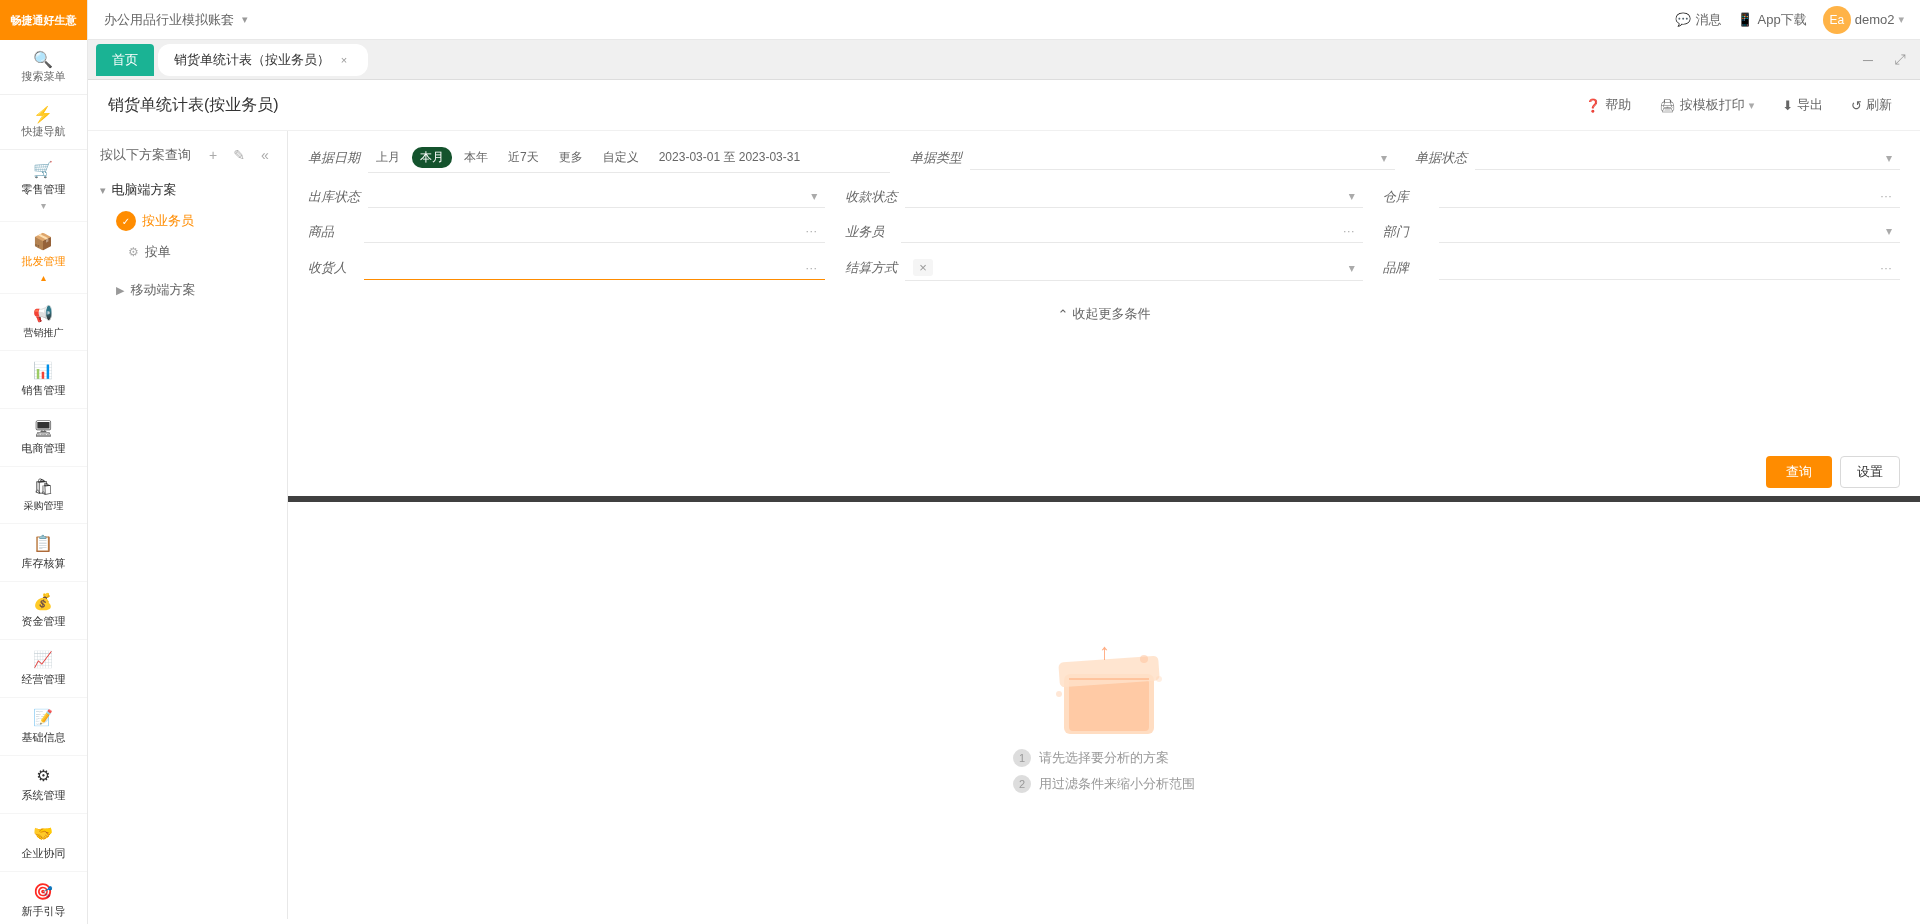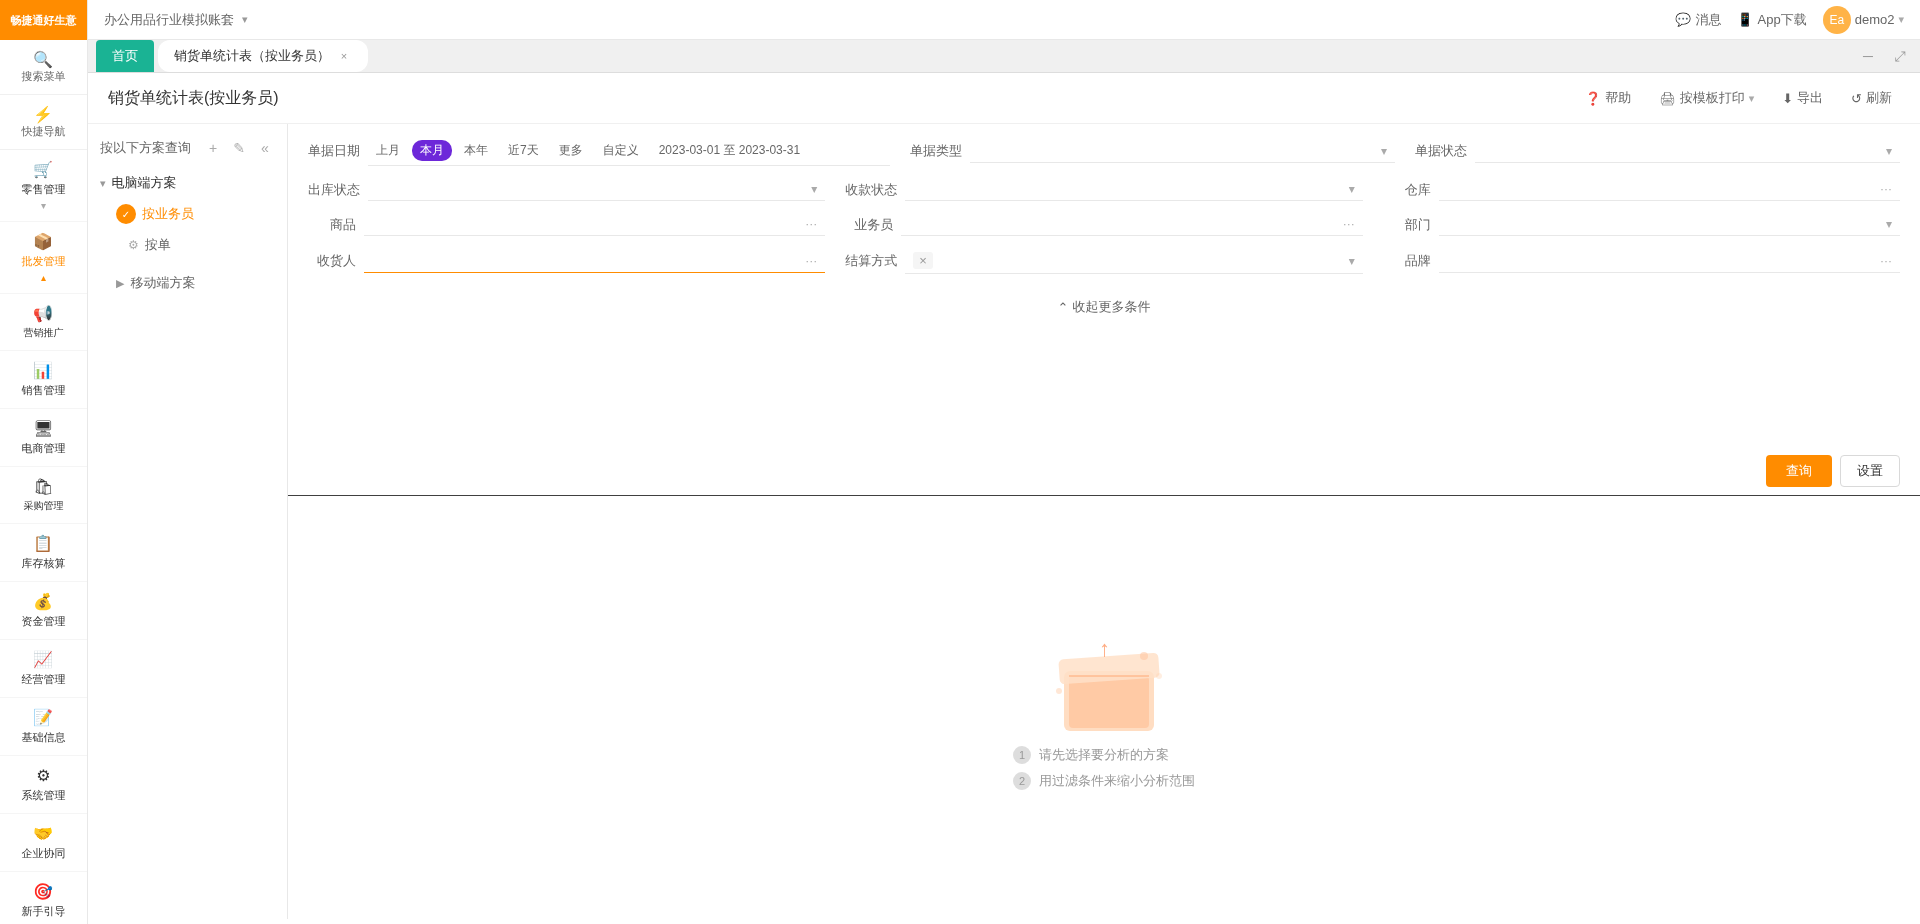--- a/index.html
+++ b/index.html
@@ -20,21 +20,21 @@
 
     
     .top-header { background: #fff; height: 40px; display: flex; align-items: center; justify-content: space-between; padding: 0 16px; border-bottom: 1px solid #e8e8e8; flex-shrink: 0; }
     .header-left { display: flex; align-items: center; gap: 8px; color: #666; font-size: 13px; }
     .header-dropdown { color: #999; font-size: 11px; }
     .header-right { display: flex; align-items: center; gap: 16px; color: #666; font-size: 13px; }
     .header-right-item { display: flex; align-items: center; gap: 4px; cursor: pointer; }
     .avatar { width: 28px; height: 28px; border-radius: 50%; background: #ffb347; display: flex; align-items: center; justify-content: center; color: #fff; font-size: 11px; overflow: hidden; }
 
     
-    .tabs-bar { background: #f0f0f0; height: 33px; display: flex; align-items: center; padding: 0 8px; gap: 4px; flex-shrink: 0; border-bottom: 1px solid #ddd; }
+    .tabs-bar { background: #f0f0f0; height: 40px; display: flex; align-items: center; padding: 0 8px; gap: 4px; flex-shrink: 0; border-bottom: 1px solid #ddd; }
     .tab { display: flex; align-items: center; gap: 6px; padding: 6px 16px; border-radius: 4px 4px 0 0; font-size: 13px; cursor: pointer; background: #e0e0e0; color: #666; height: 32px; }
     .tab.active { background: #fff; color: #333; font-weight: 400; border-radius: 12px; }
     .tab-home { background: #1ab394; color: #fff; }
     .tab-close { width: 16px; height: 16px; display: flex; align-items: center; justify-content: center; border-radius: 50%; font-size: 11px; color: #999; }
     .tabs-actions { margin-left: auto; display: flex; gap: 8px; }
     .tab-action-btn { width: 24px; height: 24px; display: flex; align-items: center; justify-content: center; color: #999; cursor: pointer; font-size: 14px; }
 
     
     .page-content { flex: 1; overflow: auto; background: #fff; margin: 0; }
     .page-header { padding: 12px 20px; display: flex; align-items: center; justify-content: space-between; border-bottom: 1px solid #f0f0f0; }
@@ -61,30 +61,30 @@
     .scheme-item-sub { display: flex; align-items: center; gap: 6px; padding: 6px 12px 6px 40px; color: #666; font-size: 13px; cursor: pointer; }
     .scheme-sub-icon { color: #aaa; font-size: 12px; }
 
     .scheme-subgroup { padding: 4px 0; }
     .scheme-subgroup-header { display: flex; align-items: center; gap: 6px; padding: 6px 12px 6px 28px; color: #666; font-size: 13px; cursor: pointer; }
 
     
     .form-area { flex: 1; padding: 12px 20px; overflow-y: auto; }
     .form-row { display: flex; align-items: center; margin-bottom: 12px; gap: 0; }
     .form-field { display: flex; align-items: center; flex: 1; min-width: 0; }
-    .form-label { color: #666; font-size: 13px; white-space: nowrap; min-width: 56px; text-align: right; padding-right: 8px; }
+    .form-label { color: #666; font-size: 13px; white-space: nowrap; min-width: 56px; text-align: left; padding-right: 8px; font-style: italic; }
     .form-control { flex: 1; border: none; border-bottom: 1px solid #e8e8e8; padding: 4px 8px; font-size: 13px; color: #333; background: transparent; outline: none; min-width: 0; display: flex; align-items: center; justify-content: space-between; }
     .form-control.active-bottom { border-bottom: 1px solid #ff8c00; }
     .form-control-end { color: #aaa; font-size: 12px; }
     .form-separator { width: 20px; flex-shrink: 0; }
 
     
     .date-tabs { display: flex; align-items: center; gap: 4px; margin-right: 8px; }
     .date-tab { padding: 2px 8px; border-radius: 3px; font-size: 12px; color: #666; cursor: pointer; }
-    .date-tab.active { background: #6d28d9; color: #fff; border-radius: 10px; }
+    .date-tab.active { background: #14532d; color: #fff; border-radius: 10px; }
     .date-range { color: #666; font-size: 12px; }
 
     
     .collapse-row { text-align: center; padding: 8px 0 4px; }
     .collapse-btn { display: inline-flex; align-items: center; gap: 4px; color: #666; font-size: 13px; cursor: pointer; padding: 4px 16px; }
 
     
     .empty-state { display: flex; flex-direction: column; align-items: center; justify-content: center; padding: 60px 0; flex: 1; }
     .empty-icon { width: 120px; height: 100px; position: relative; margin-bottom: 20px; }
     .empty-hints { display: flex; flex-direction: column; gap: 8px; }
@@ -381,21 +381,21 @@
           </div>
 
           <div class="collapse-row">
             <div class="collapse-btn">
               <span>⌃</span>
               <span>收起更多条件</span>
             </div>
           </div>
         </div>
 
-        <div style="display:flex;justify-content:flex-end;gap:8px;padding:4px 20px 8px;border-bottom:1px solid #404040;">
+        <div style="display:flex;justify-content:flex-end;gap:8px;padding:4px 20px 8px;border-bottom:6px solid #404040;">
           <button class="action-btn-orange">查询</button>
           <button class="action-btn-white">设置</button>
         </div>
 
         <div class="empty-state">
           <div class="empty-icon">
             <svg width="130" height="110" viewBox="0 0 130 110">
 
               <rect x="20" y="45" width="90" height="60" rx="6" fill="#ffd4b3" opacity="0.8"></rect>
 

